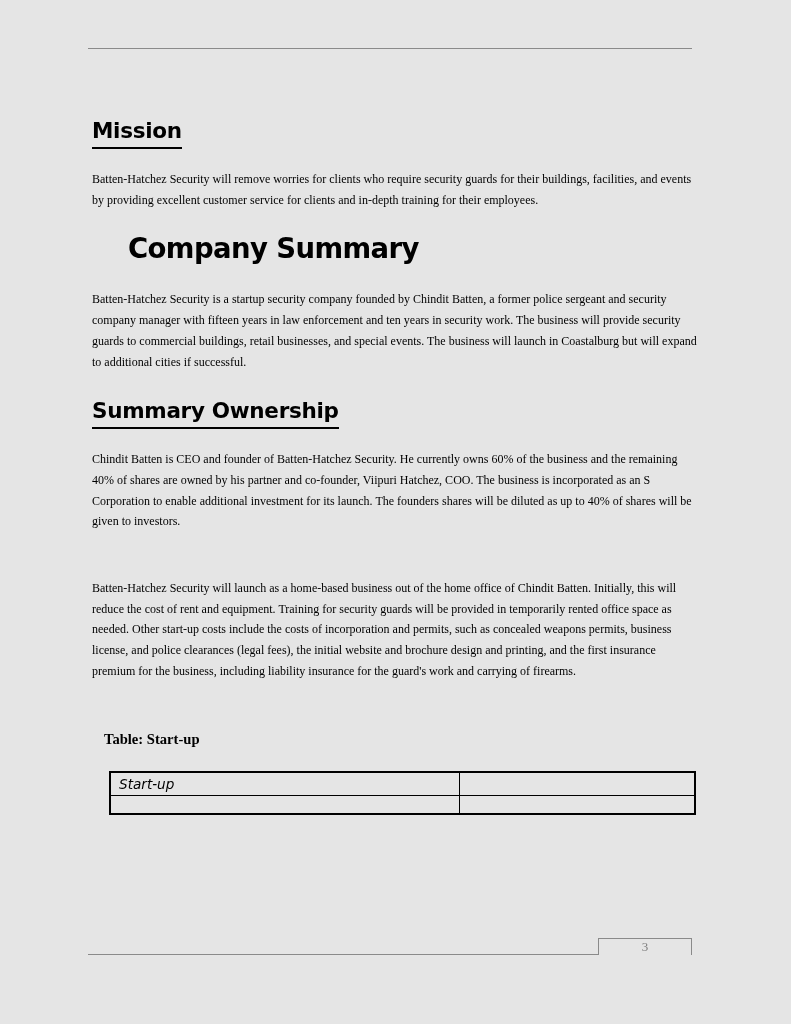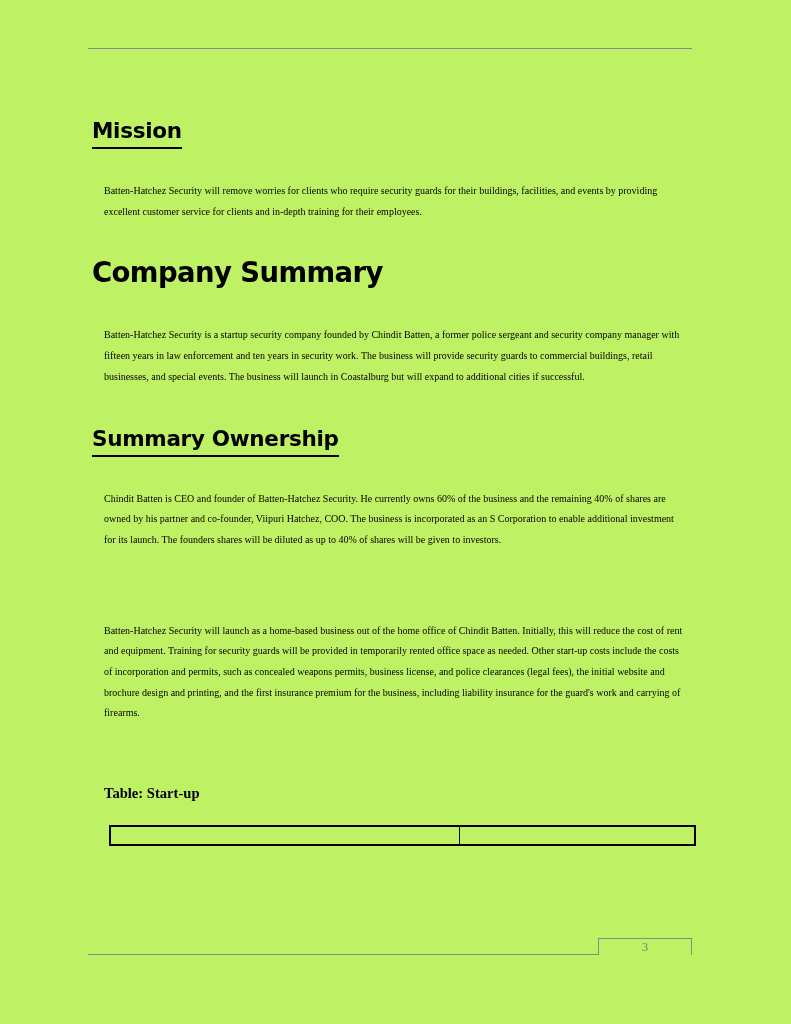--- a/index.html
+++ b/index.html
@@ -14,21 +14,21 @@
     overflow: hidden;
     font-family: "Liberation Serif", "DejaVu Serif", serif;
     color: #000000;
   }
 
   .page {
     position: absolute;
     left: 0; top: 0;
     width: 791px;
     height: 1024px;
-    background: #bef264;
+    background: #e5e5e5;
   }
 
   
   .header-zone {
     position: absolute;
     left: 88px;
     top: 48px;
     width: 604px;
     height: 2px;
   }
@@ -62,30 +62,31 @@
     display: inline-block;
     border-bottom: 2.6px solid #000000;
     padding-bottom: 3px;
   }
 
   h1.doc-h1 {           
     font-size: 27.5px;
     line-height: 33px;
     display: block;
     letter-spacing: -0.6px;
+    margin-left: 36px;
   }
 
   .h-block { margin: 0; }
 
   
   p.body {
-    margin: 12px;
+    margin: 0;
     padding: 0;
     font-family: "Liberation Serif", "DejaVu Serif", serif;
-    font-size: 10px;
+    font-size: 12px;
     line-height: 20.7px;
     text-align: left;
     color: #000000;
   }
 
   .sp-after-h2  { height: 20px; }
   .sp-after-h1  { height: 24px; }
   .sp-before-h2 { height: 26px; }
   .sp-before-h1 { height: 22px; }
   .sp-para      { height: 20px; }
@@ -204,20 +205,24 @@
     <div class="sp-after-h2"></div>
     <p class="body">Batten-Hatchez Security will launch as a home-based business out of the home office of Chindit Batten. Initially, this will reduce the cost of rent and equipment. Training for security guards will be provided in temporarily rented office space as needed. Other start-up costs include the costs of incorporation and permits, such as concealed weapons permits, business license, and police clearances (legal fees), the initial website and brochure design and printing, and the first insurance premium for the business, including liability insurance for the guard's work and carrying of firearms.</p>
     <div class="sp-para"></div>
 
     <div class="sp-caption"></div>
     <p class="table-caption">Table: Start-up</p>
 
     <div class="startup-table-wrap">
       <table class="startup-table">
         <tbody>
+          <tr>
+            <td class="col-a label-cell">Start-up</td>
+            <td class="col-b"></td>
+          </tr>
           <tr class="row-empty">
             <td class="col-a"></td>
             <td class="col-b"></td>
           </tr>
         </tbody>
       </table>
     </div>
 
   </div>
 

